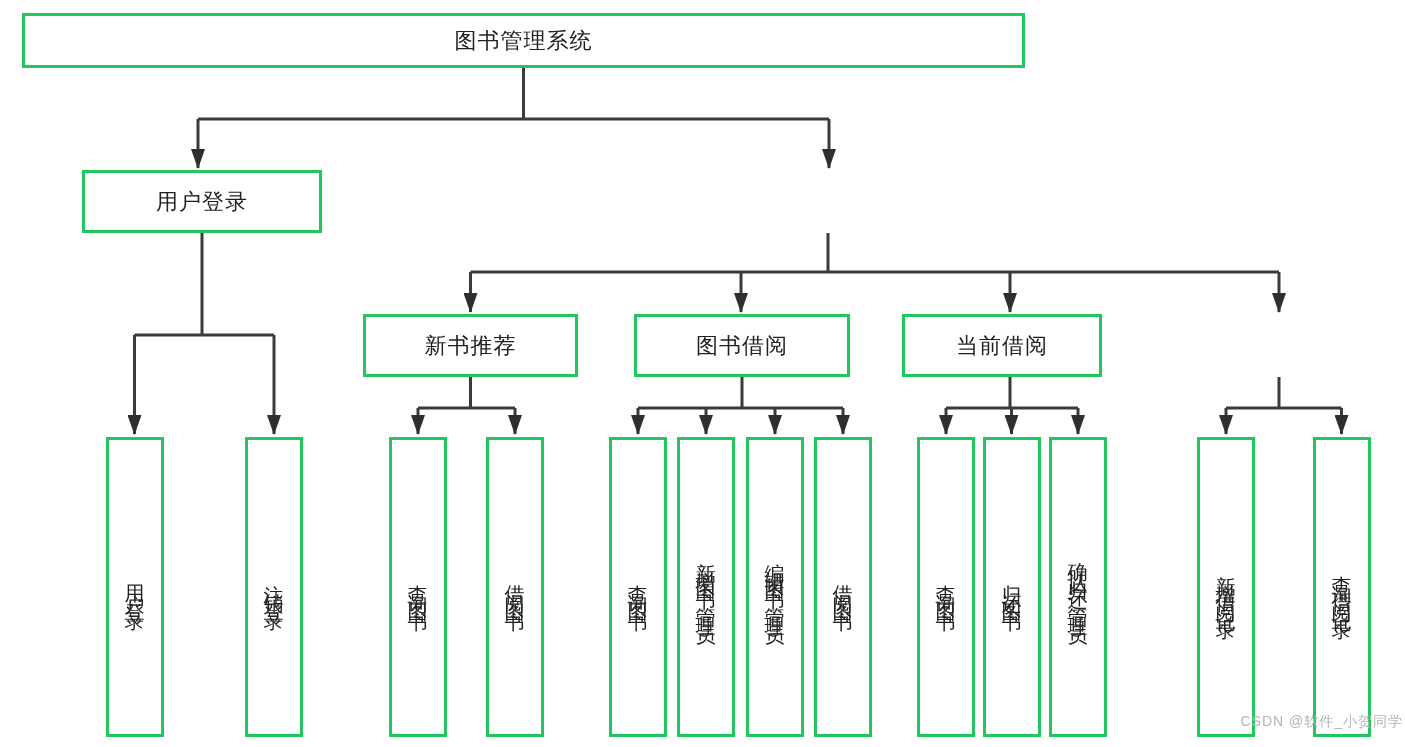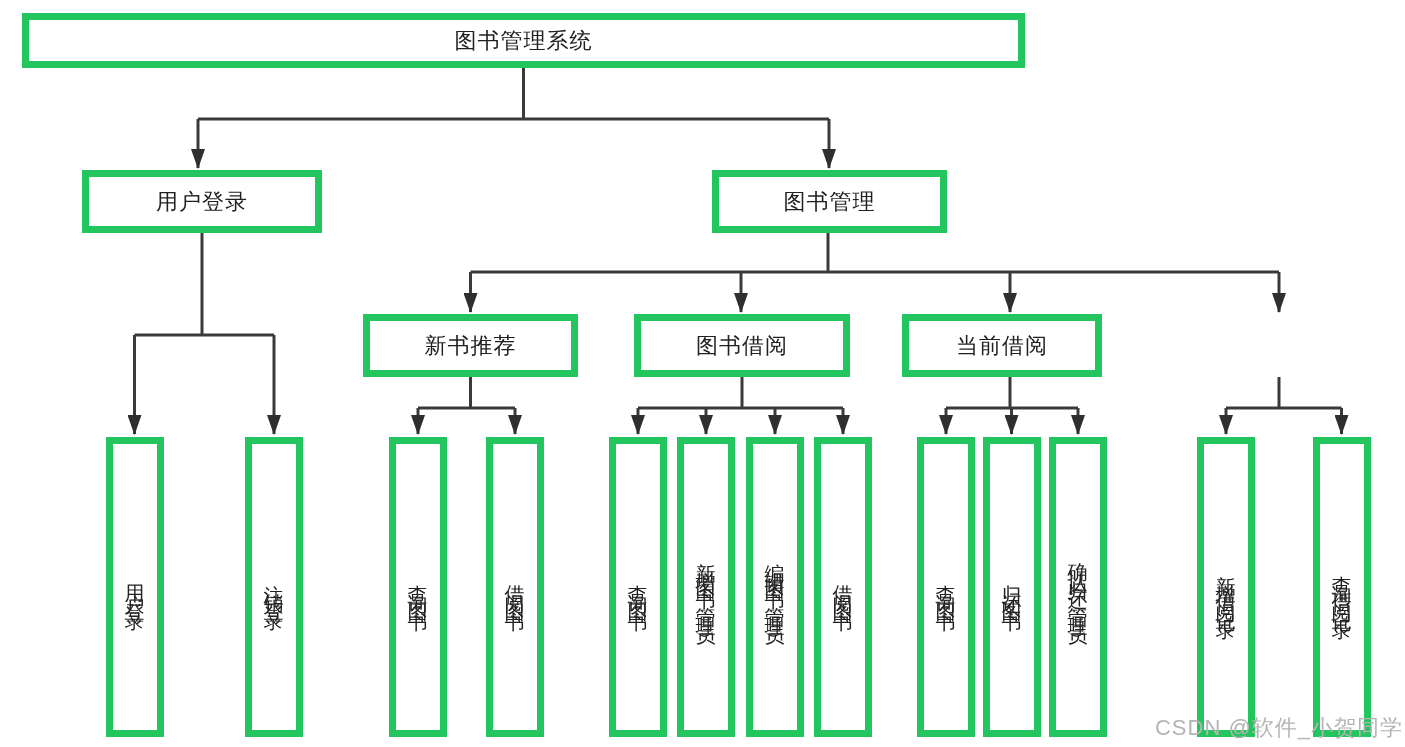--- a/index.html
+++ b/index.html
@@ -10,21 +10,21 @@
     background: #ffffff;
     font-family: "Liberation Sans", "DejaVu Sans", sans-serif;
     overflow: hidden;
   }
   #wires { position: absolute; left: 0; top: 0; width: 1405px; height: 747px; }
   #wires path { stroke: #3a3a3a; stroke-width: 3; fill: none; }
   #wires .head { fill: #2f2f2f; stroke: none; }
   .box {
     position: absolute;
     box-sizing: border-box;
-    border: 7px solid #22c55e;
+    border: 3px solid #22c55e;
     background: #ffffff;
     display: flex;
     align-items: center;
     justify-content: center;
     color: #212121;
   }
   .box.h { font-size: 22px; letter-spacing: 1px; }
   .box.v span {
     writing-mode: vertical-rl;
     text-orientation: mixed;
@@ -33,21 +33,21 @@
     line-height: 1;
     white-space: nowrap;
   }
   .lvl2, .lvl3 { top: 170px; height: 63px; }
   .lvl3 { top: 314px; }
   .leaf { top: 437px; height: 300px; width: 58px; }
   #watermark {
     position: absolute;
     right: 2px;
     top: 713px;
-    font-size: 22px;
+    font-size: 14px;
     color: #b4b4b4;
     letter-spacing: 1px;
     white-space: nowrap;
   }
 </style>
 </head>
 <body>
 
 <div id="canvas">
 
@@ -95,21 +95,20 @@
 
     <path d="M1279,377 V408"></path>
     <path d="M1226,408 H1341.5"></path>
     <path d="M1226,408 V434" marker-end="url(#arr)"></path>
     <path d="M1341.5,408 V434" marker-end="url(#arr)"></path>
   </svg>
 
   <div class="box h" style="left:22px; top:13px; width:1003px; height:55px">图书管理系统</div>
 
   <div class="box h lvl2" style="left:82px; width:240px">用户登录</div>
-  <div class="box h lvl2" style="left:712px; width:235px">图书管理</div>
 
   <div class="box h lvl3" style="left:363px; width:215px">新书推荐</div>
   <div class="box h lvl3" style="left:634px; width:216px">图书借阅</div>
   <div class="box h lvl3" style="left:902px; width:200px">当前借阅</div>
 
   <div class="box v leaf" style="left:106px">
     <span>用户登录</span>
   </div>
   <div class="box v leaf" style="left:245px">
     <span>注销登录</span>

